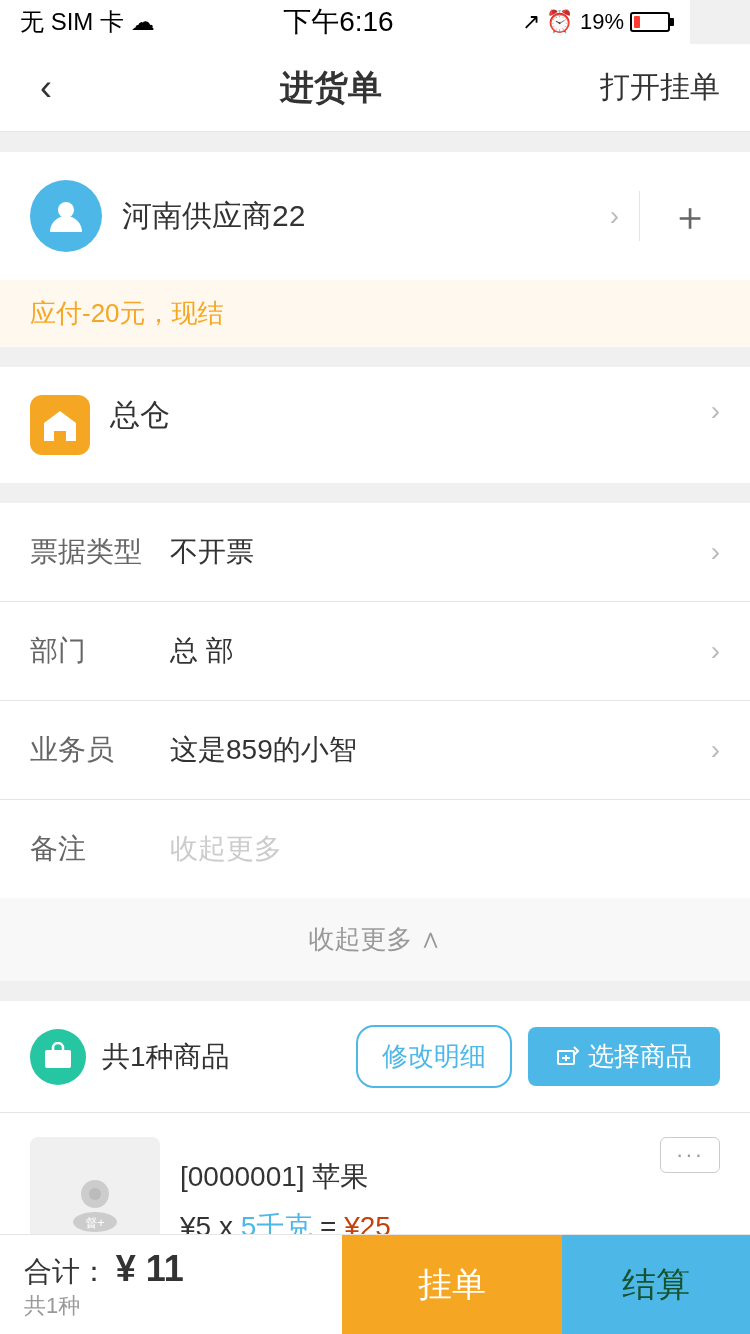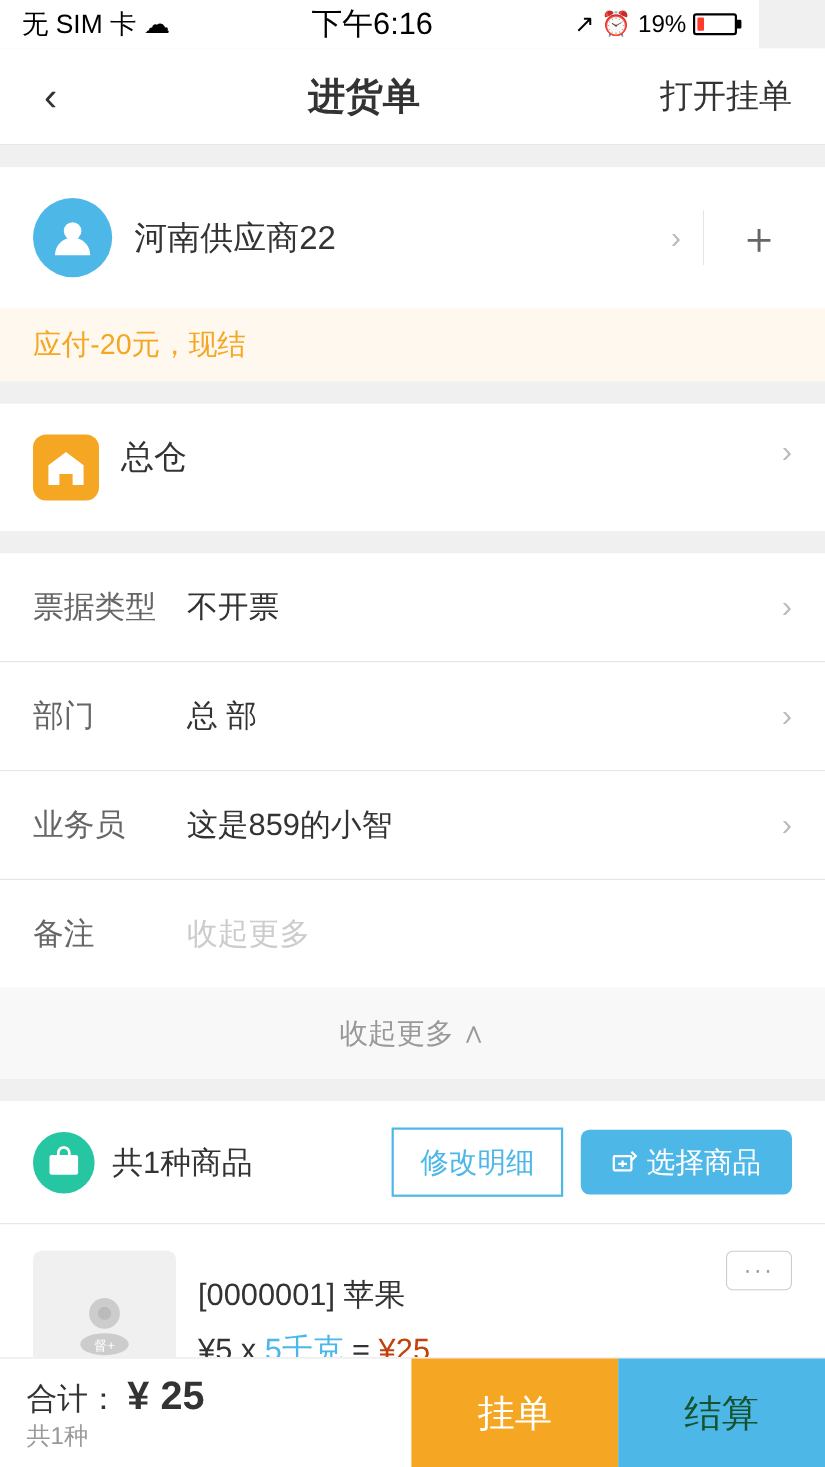--- a/index.html
+++ b/index.html
@@ -143,21 +143,21 @@
       width: 56px; height: 56px; border-radius: 50%; background: #26c6a3;
       display: flex; align-items: center; justify-content: center;
       flex-shrink: 0;
     }
     .product-count-icon svg { width: 30px; height: 30px; fill: #fff; }
     .product-count-text { font-size: 28px; color: #333; flex: 1; }
     .btn-outline {
       border: 2px solid #4db8e8;
       color: #4db8e8;
       background: #fff;
-      border-radius: 0;
+      border-radius: 18px;
       padding: 12px 24px;
       font-size: 26px;
       cursor: pointer;
       white-space: nowrap;
     }
     .btn-blue {
       background: #4db8e8;
       color: #fff;
       border: none;
       border-radius: 8px;
@@ -211,21 +211,21 @@
     .total-area {
       flex: 1;
       display: flex;
       flex-direction: column;
       justify-content: center;
       padding: 0 24px;
     }
     .total-value { font-size: 36px; font-weight: 600; color: #333; }
     .total-count { font-size: 22px; color: #999; }
     .hang-btn {
-      width: 188px;
+      width: 220px;
       background: #f5a623;
       color: #fff;
       font-size: 34px;
       display: flex;
       align-items: center;
       justify-content: center;
       cursor: pointer;
     }
     .checkout-btn {
       width: 188px;
@@ -365,19 +365,19 @@
   </div>
   <div class="more-btn">···</div>
 </div>
 
 <div style="height: 110px;"></div>
 
 <div class="bottom-bar">
   <div class="total-area">
     <div>
       <span>合计：</span>
-      <span class="total-value">¥ 25</span>
+      <span class="total-value">¥ 11</span>
     </div>
     <div class="total-count">共1种</div>
   </div>
   <div class="hang-btn">挂单</div>
   <div class="checkout-btn">结算</div>
 </div>
 
 </body></html>

